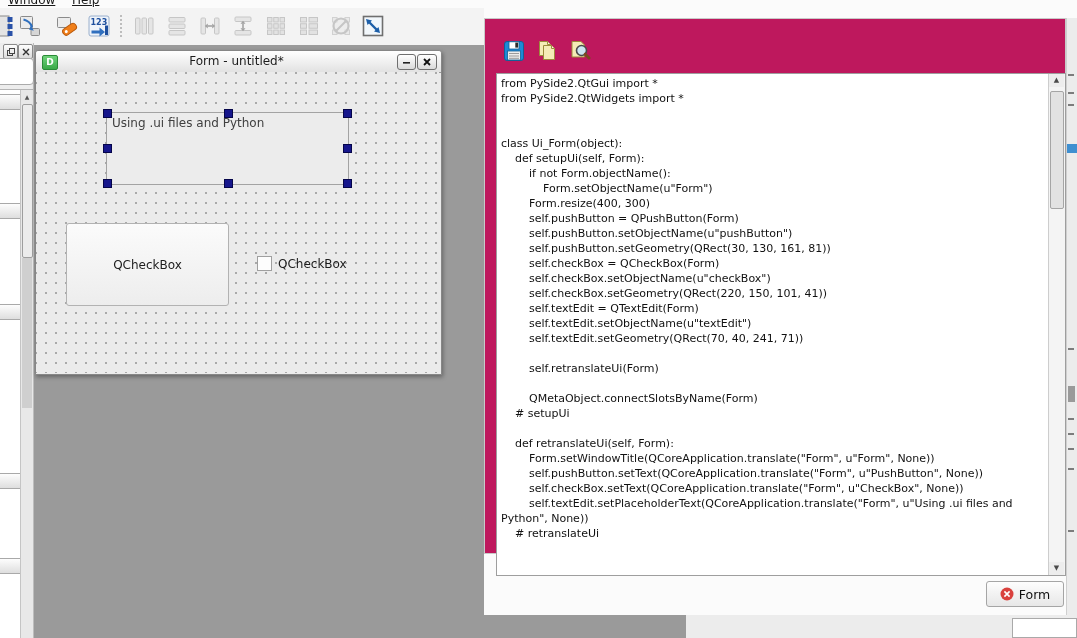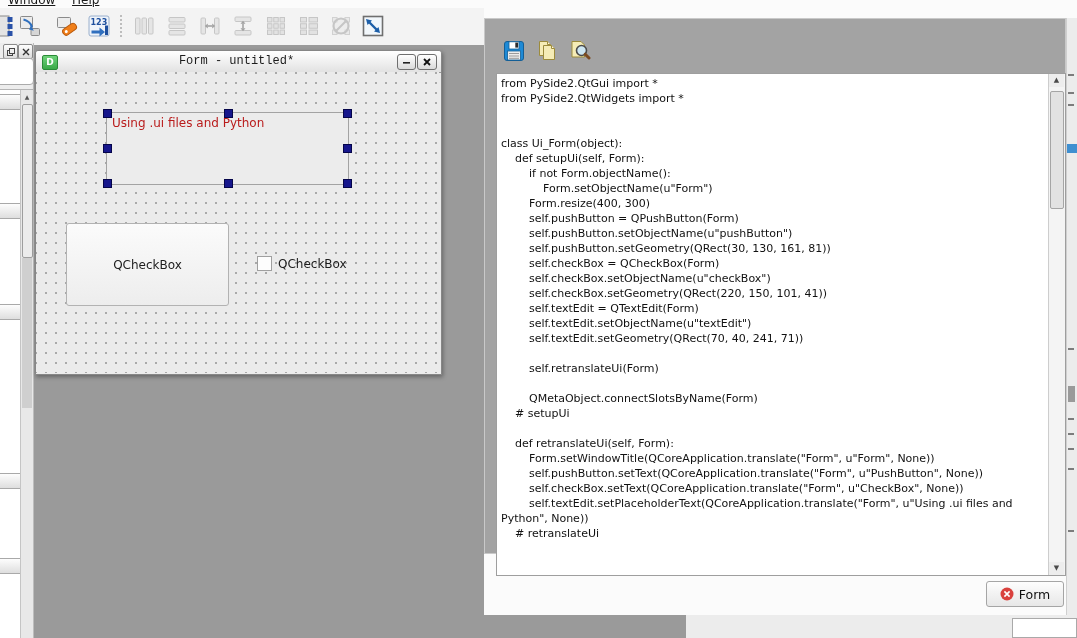--- a/index.html
+++ b/index.html
@@ -34,37 +34,37 @@
   .wsgroove{position:absolute;left:1px;top:168px;width:10px;height:150px;background:#cfcfcf;}
 
   
   .formwin{left:35px;top:50px;width:405px;height:323px;border:1px solid #868686;border-radius:3px 3px 0 0;
            background:#ebebeb;box-shadow:1px 2px 4px rgba(0,0,0,.35);}
   .ftitle{position:absolute;left:0;top:0;right:0;height:21px;background:linear-gradient(#ffffff,#e2e2e2);
           border-bottom:1px solid #9a9a9a;border-radius:3px 3px 0 0;}
   .ficon{position:absolute;left:6px;top:4px;width:14px;height:13px;background:linear-gradient(#6fd27a,#3aa948);
          border:1px solid #2a8a36;border-radius:2px;color:#fff;font-size:9px;font-weight:bold;
          text-align:center;line-height:13px;}
-  .ftext{position:absolute;left:0;right:4px;top:3px;text-align:center;font-size:12px;color:#1c1c1c;font-family:Liberation Mono, monospace;}
+  .ftext{position:absolute;left:0;right:4px;top:3px;text-align:center;font-size:12px;color:#1c1c1c;}
   .fbtn{position:absolute;top:3px;height:14px;border:1px solid #6f6f6f;border-radius:3px;
         background:linear-gradient(#ffffff,#dadada);display:flex;align-items:center;justify-content:center;}
   .canvas{position:absolute;left:0;top:21px;width:403px;height:301px;background:#ebebeb;
           background-image:radial-gradient(#a9a9a9 1px,transparent 1.2px);background-size:10px 10px;background-position:5px 6px;}
   .textedit{position:absolute;left:70px;top:40px;width:241px;height:71px;background:#ececec;border:1px solid #a3a3a3;}
-  .placeholder{position:absolute;left:5px;top:3px;font-size:12px;color:#b91c1c;}
+  .placeholder{position:absolute;left:5px;top:3px;font-size:12px;color:#404040;}
   .handle{position:absolute;width:7px;height:7px;background:#16168c;border:1px solid #05054a;}
   .pushbtn{position:absolute;left:30px;top:151px;width:161px;height:81px;background:linear-gradient(#fbfbfb,#ededed);
            border:1px solid #b2b2b2;border-radius:3px;display:flex;align-items:center;justify-content:center;
            font-size:12px;color:#1c1c1c;}
   .cbwidget{position:absolute;left:221px;top:171px;width:101px;height:41px;display:flex;align-items:center;}
   .cbbox{width:13px;height:13px;background:#fdfdfd;border:1px solid #9f9f9f;margin-right:6px;}
   .cblabel{font-size:12px;color:#1c1c1c;}
 
   
-  .dialog{left:484px;top:18px;width:582px;height:536px;background:#a3a3a3;border:1px solid #c9c9c9;box-sizing:border-box;}
+  .dialog{left:484px;top:18px;width:582px;height:536px;background:#be185d;border:1px solid #c9c9c9;box-sizing:border-box;}
   .dtb-btn{position:absolute;top:19px;width:26px;height:26px;background:transparent;border:0;padding:0;}
   .codeview{position:absolute;left:11px;top:54px;width:570px;height:503px;background:#fff;border:1px solid #9e9e9e;box-sizing:border-box;}
   .code{margin:0;padding:2px 22px 2px 4px;font-family:"DejaVu Sans","Liberation Sans",sans-serif;
         font-size:11px;line-height:15px;color:#111;white-space:pre-wrap;word-wrap:break-word;}
   .vscroll{position:absolute;top:0;right:0;width:16px;height:501px;background:#f4f4f4;border-left:1px solid #cdcdcd;}
   .varrow{position:absolute;left:0;width:15px;height:13px;background:#ededed;color:#4a4a4a;font-size:7px;
           text-align:center;line-height:13px;}
   .vthumb{position:absolute;left:1px;top:17px;width:12px;height:116px;background:#e2e2e2;border:1px solid #a5a5a5;border-radius:2px;}
   .closebtn{position:absolute;left:501px;top:562px;width:78px;height:26px;border:1px solid #a5a5a5;border-radius:3px;
             background:linear-gradient(#fdfdfd,#e7e7e7);display:flex;align-items:center;justify-content:center;

